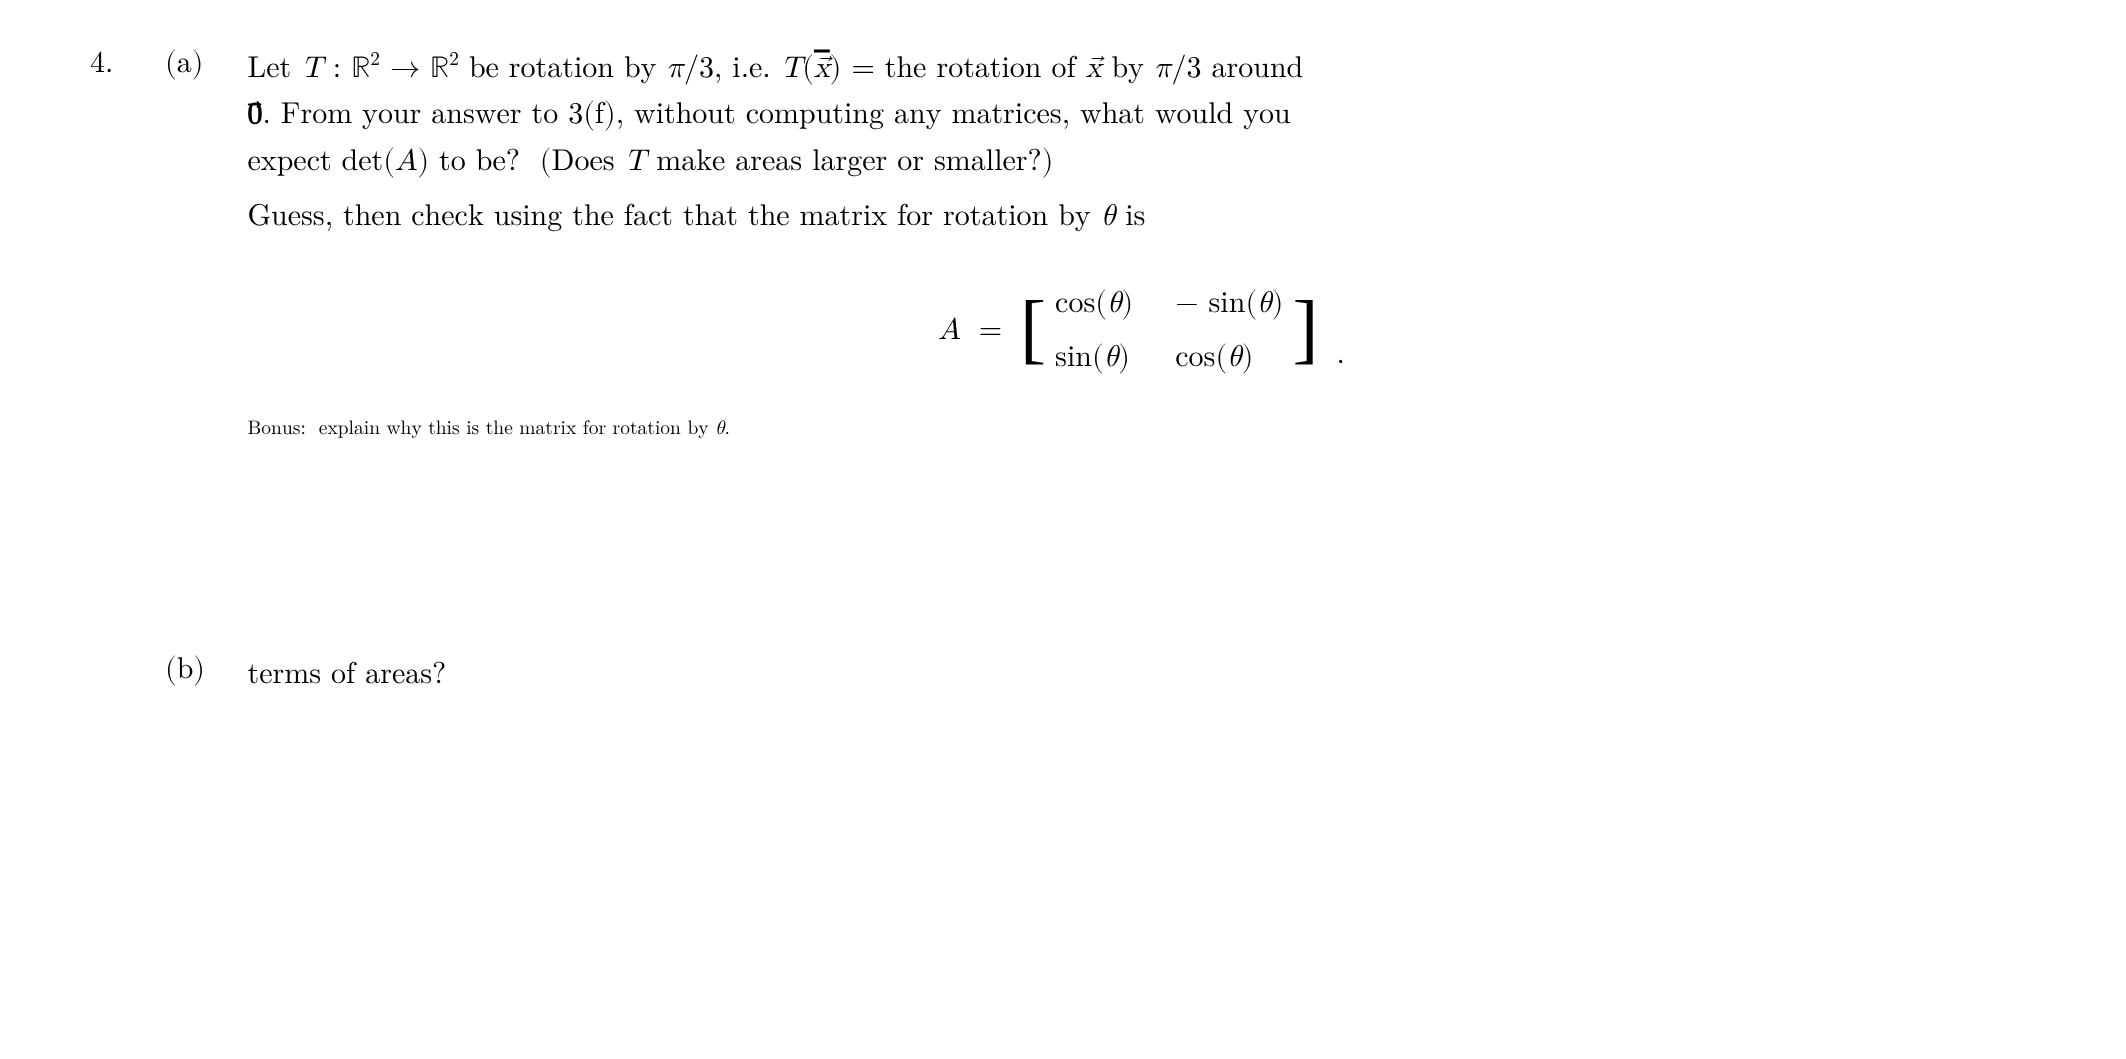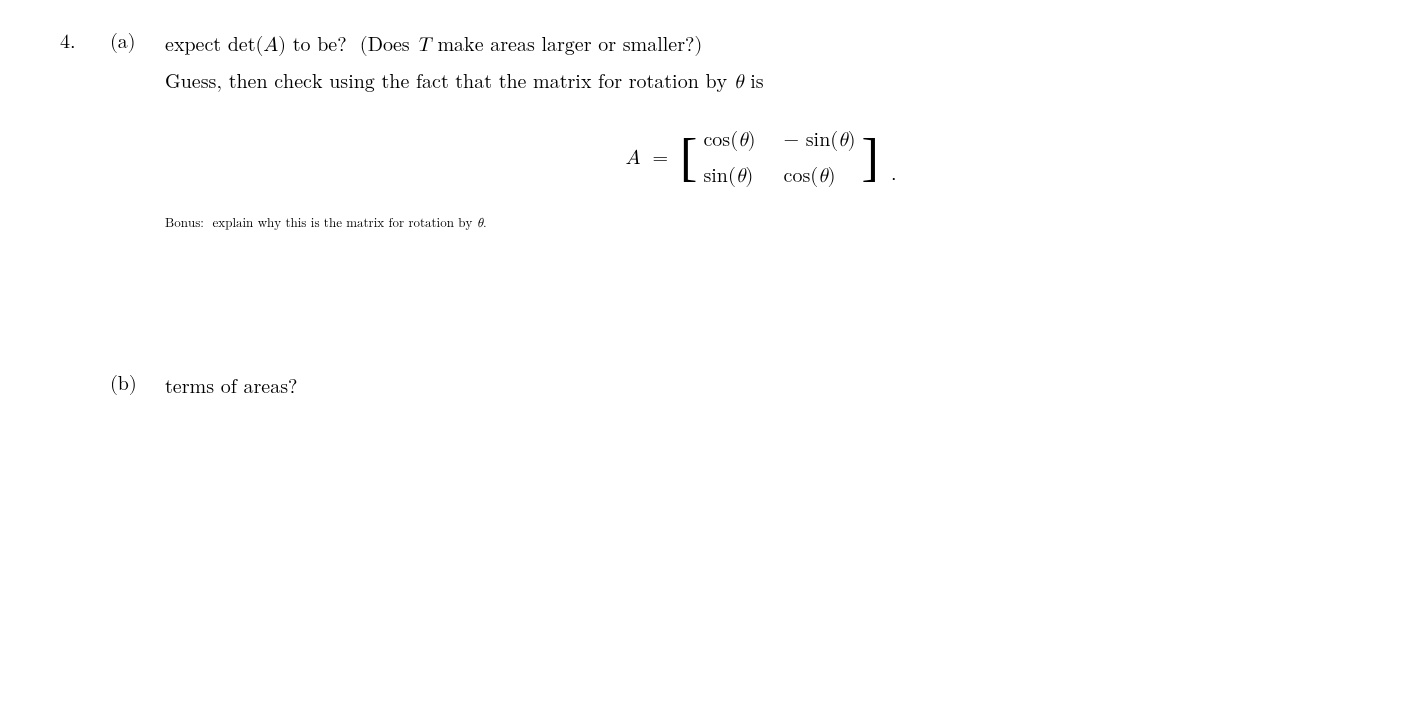--- a/index.html
+++ b/index.html
@@ -124,20 +124,26 @@
 
 <div class="problem-container">
   <div class="problem-number-row">
     <div class="problem-number">4.</div>
     <div class="parts-container">
 
       <div class="part">
         <div class="part-label">(a)</div>
         <div class="part-content">
           <div>
+            Let <span class="math">T</span> : ℝ<sup>2</sup> → ℝ<sup>2</sup> be rotation by <span class="math">π</span>/3, i.e. <span class="math">T</span>(<span class="math" style="text-decoration: overline; text-decoration-skip-ink: none;">x</span><span style="font-style:italic;">⃗</span>) = the rotation of <span class="math">x⃗</span> by <span class="math">π</span>/3 around
+          </div>
+          <div>
+            <strong>0</strong><span style="font-weight:bold;">⃗</span>. From your answer to 3(f), without computing any matrices, what would you
+          </div>
+          <div>
             expect det(<span class="math">A</span>) to be?&nbsp; (Does <span class="math">T</span> make areas larger or smaller?)
           </div>
           <div style="margin-top:6px;">
             Guess, then check using the fact that the matrix for rotation by <span class="math">θ</span> is
           </div>
 
           <div class="matrix-equation">
             <div class="matrix-eq-inner">
               <span class="math"><em>A</em></span>
               <span>=</span>

